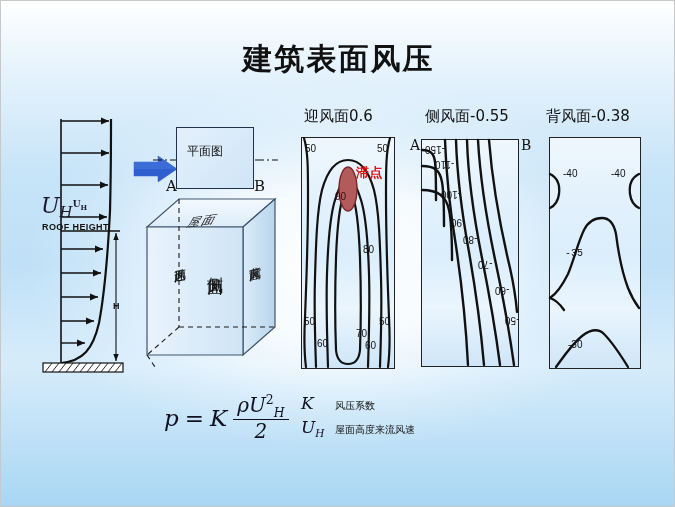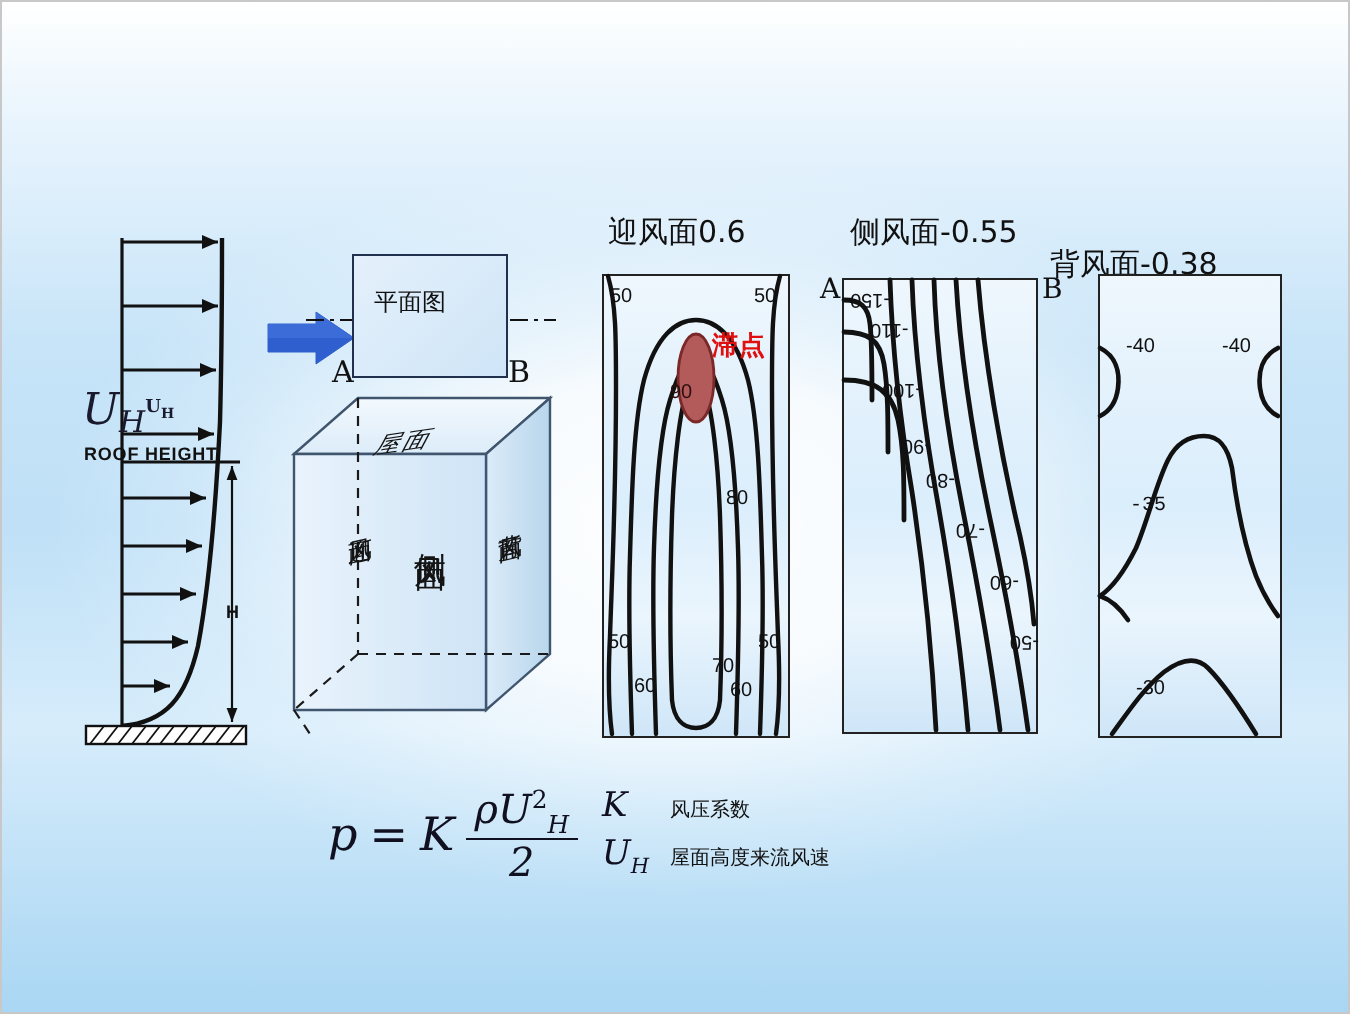--- a/index.html
+++ b/index.html
@@ -58,21 +58,21 @@
             font-size:12px;letter-spacing:1px;transform:skewY(-13deg);}
   #lbl-side{left:203px;top:263px;writing-mode:vertical-rl;text-orientation:upright;
             font-size:16px;letter-spacing:2px;}
   #lbl-lee{left:245px;top:257px;writing-mode:vertical-rl;text-orientation:upright;
            font-size:12px;letter-spacing:1px;transform:skewY(-13deg);}
 
   
   .c-head{position:absolute;font-size:15px;color:#111;white-space:nowrap;}
   #head1{left:303px;top:106px;}
   #head2{left:424px;top:106px;}
-  #head3{left:524px;top:106px;margin-top:16px;}
+  #head3{left:545px;top:106px;}
 
   
   .panel{position:absolute;border:1.4px solid #222;box-sizing:border-box;
          background:linear-gradient(to bottom,#eff7fd 0%,#e2f1fc 28%,#dbeefc 50%,#eaf5fd 74%,#cfe6f8 100%);}
   #panel1{left:300px;top:136px;width:94px;height:232px;}
   #panel2{left:420px;top:138px;width:98px;height:228px;}
   #panel3{left:548px;top:136px;width:92px;height:232px;}
 
   #ab2-A{left:409px;top:136px;font-size:14px;color:#111;font-family:"DejaVu Serif","Liberation Serif",serif;}
   #ab2-B{left:520px;top:136px;font-size:14px;color:#111;font-family:"DejaVu Serif","Liberation Serif",serif;}
@@ -98,20 +98,21 @@
   .leg-row{display:flex;align-items:baseline;margin-bottom:4px;}
   .leg-sym{font-family:"DejaVu Serif","Liberation Serif",serif;font-style:italic;
            font-size:17px;color:#101020;width:34px;}
   .leg-txt{font-size:10px;color:#111;}
 </style>
 </head>
 <body>
 
 <div id="slide">
 
+  <div id="title" class="cn">建筑表面风压</div>
 
   <div id="profile">
     <svg width="120" height="268" viewBox="0 0 120 268">
 
       <line x1="38" y1="8" x2="38" y2="252" stroke="#111" stroke-width="1.6"></line>
 
       <path d="M38,252 C 60,250 70,238 76,212 C 82,180 85,140 87,100 C 88,62 88,28 88,8" fill="none" stroke="#111" stroke-width="2.2"></path>
 
       <g stroke="#111" stroke-width="1.4" fill="none">
         <line x1="38" y1="10" x2="86" y2="10"></line>

